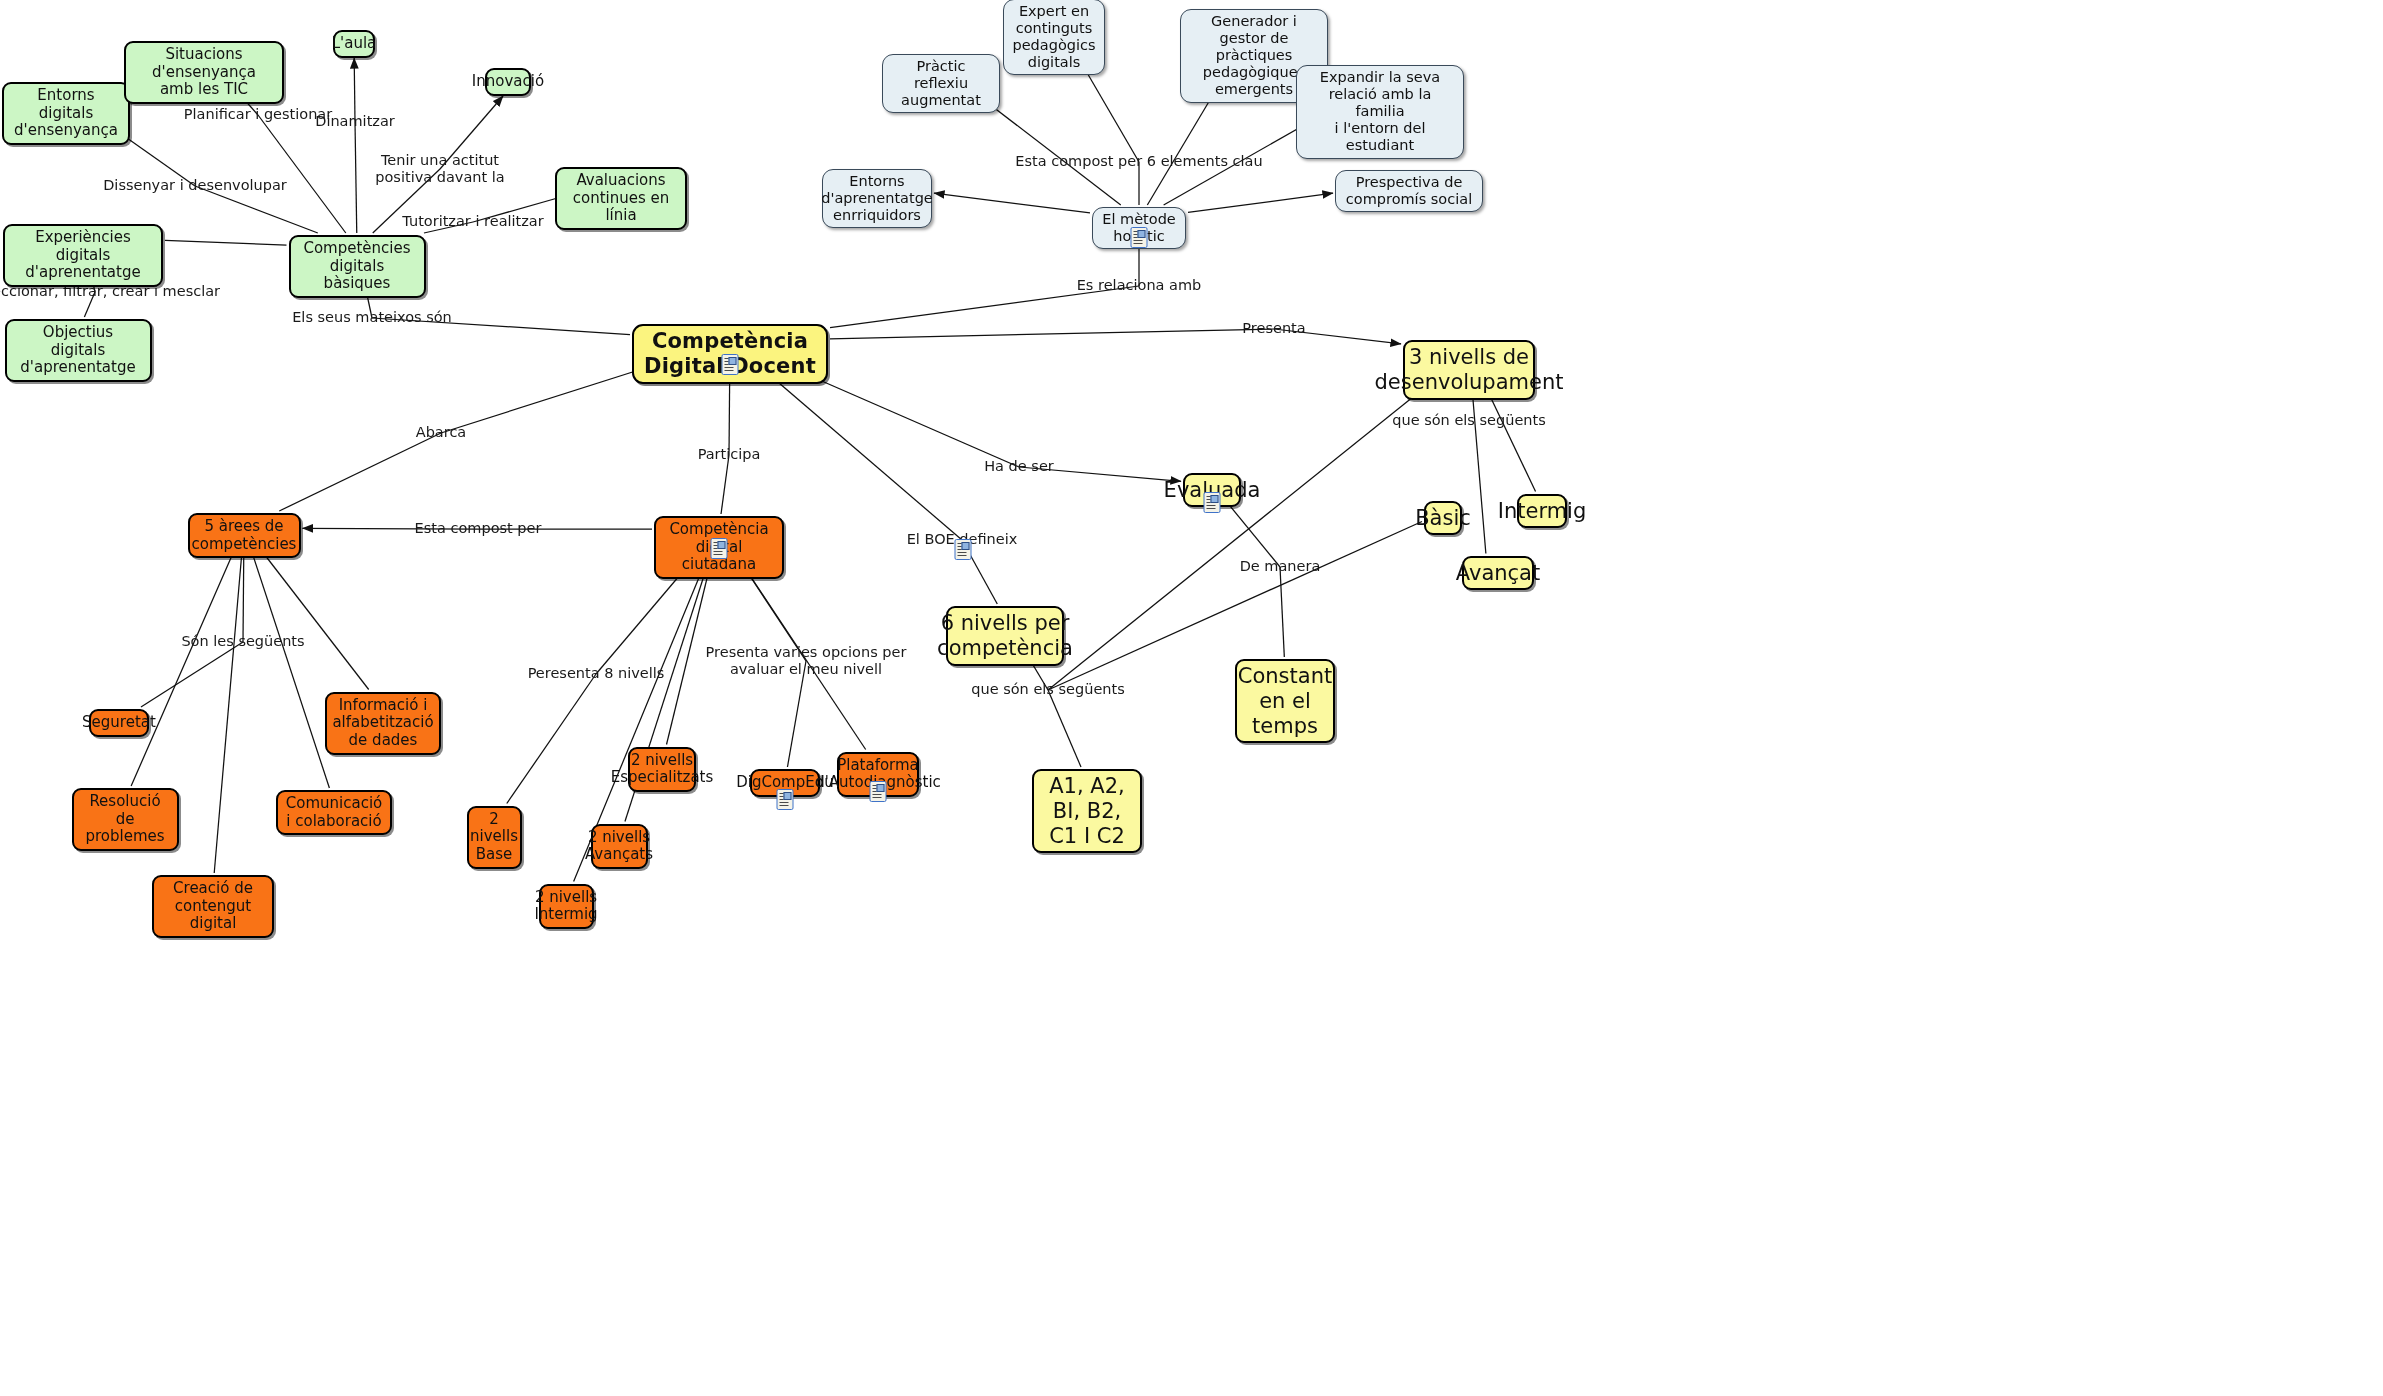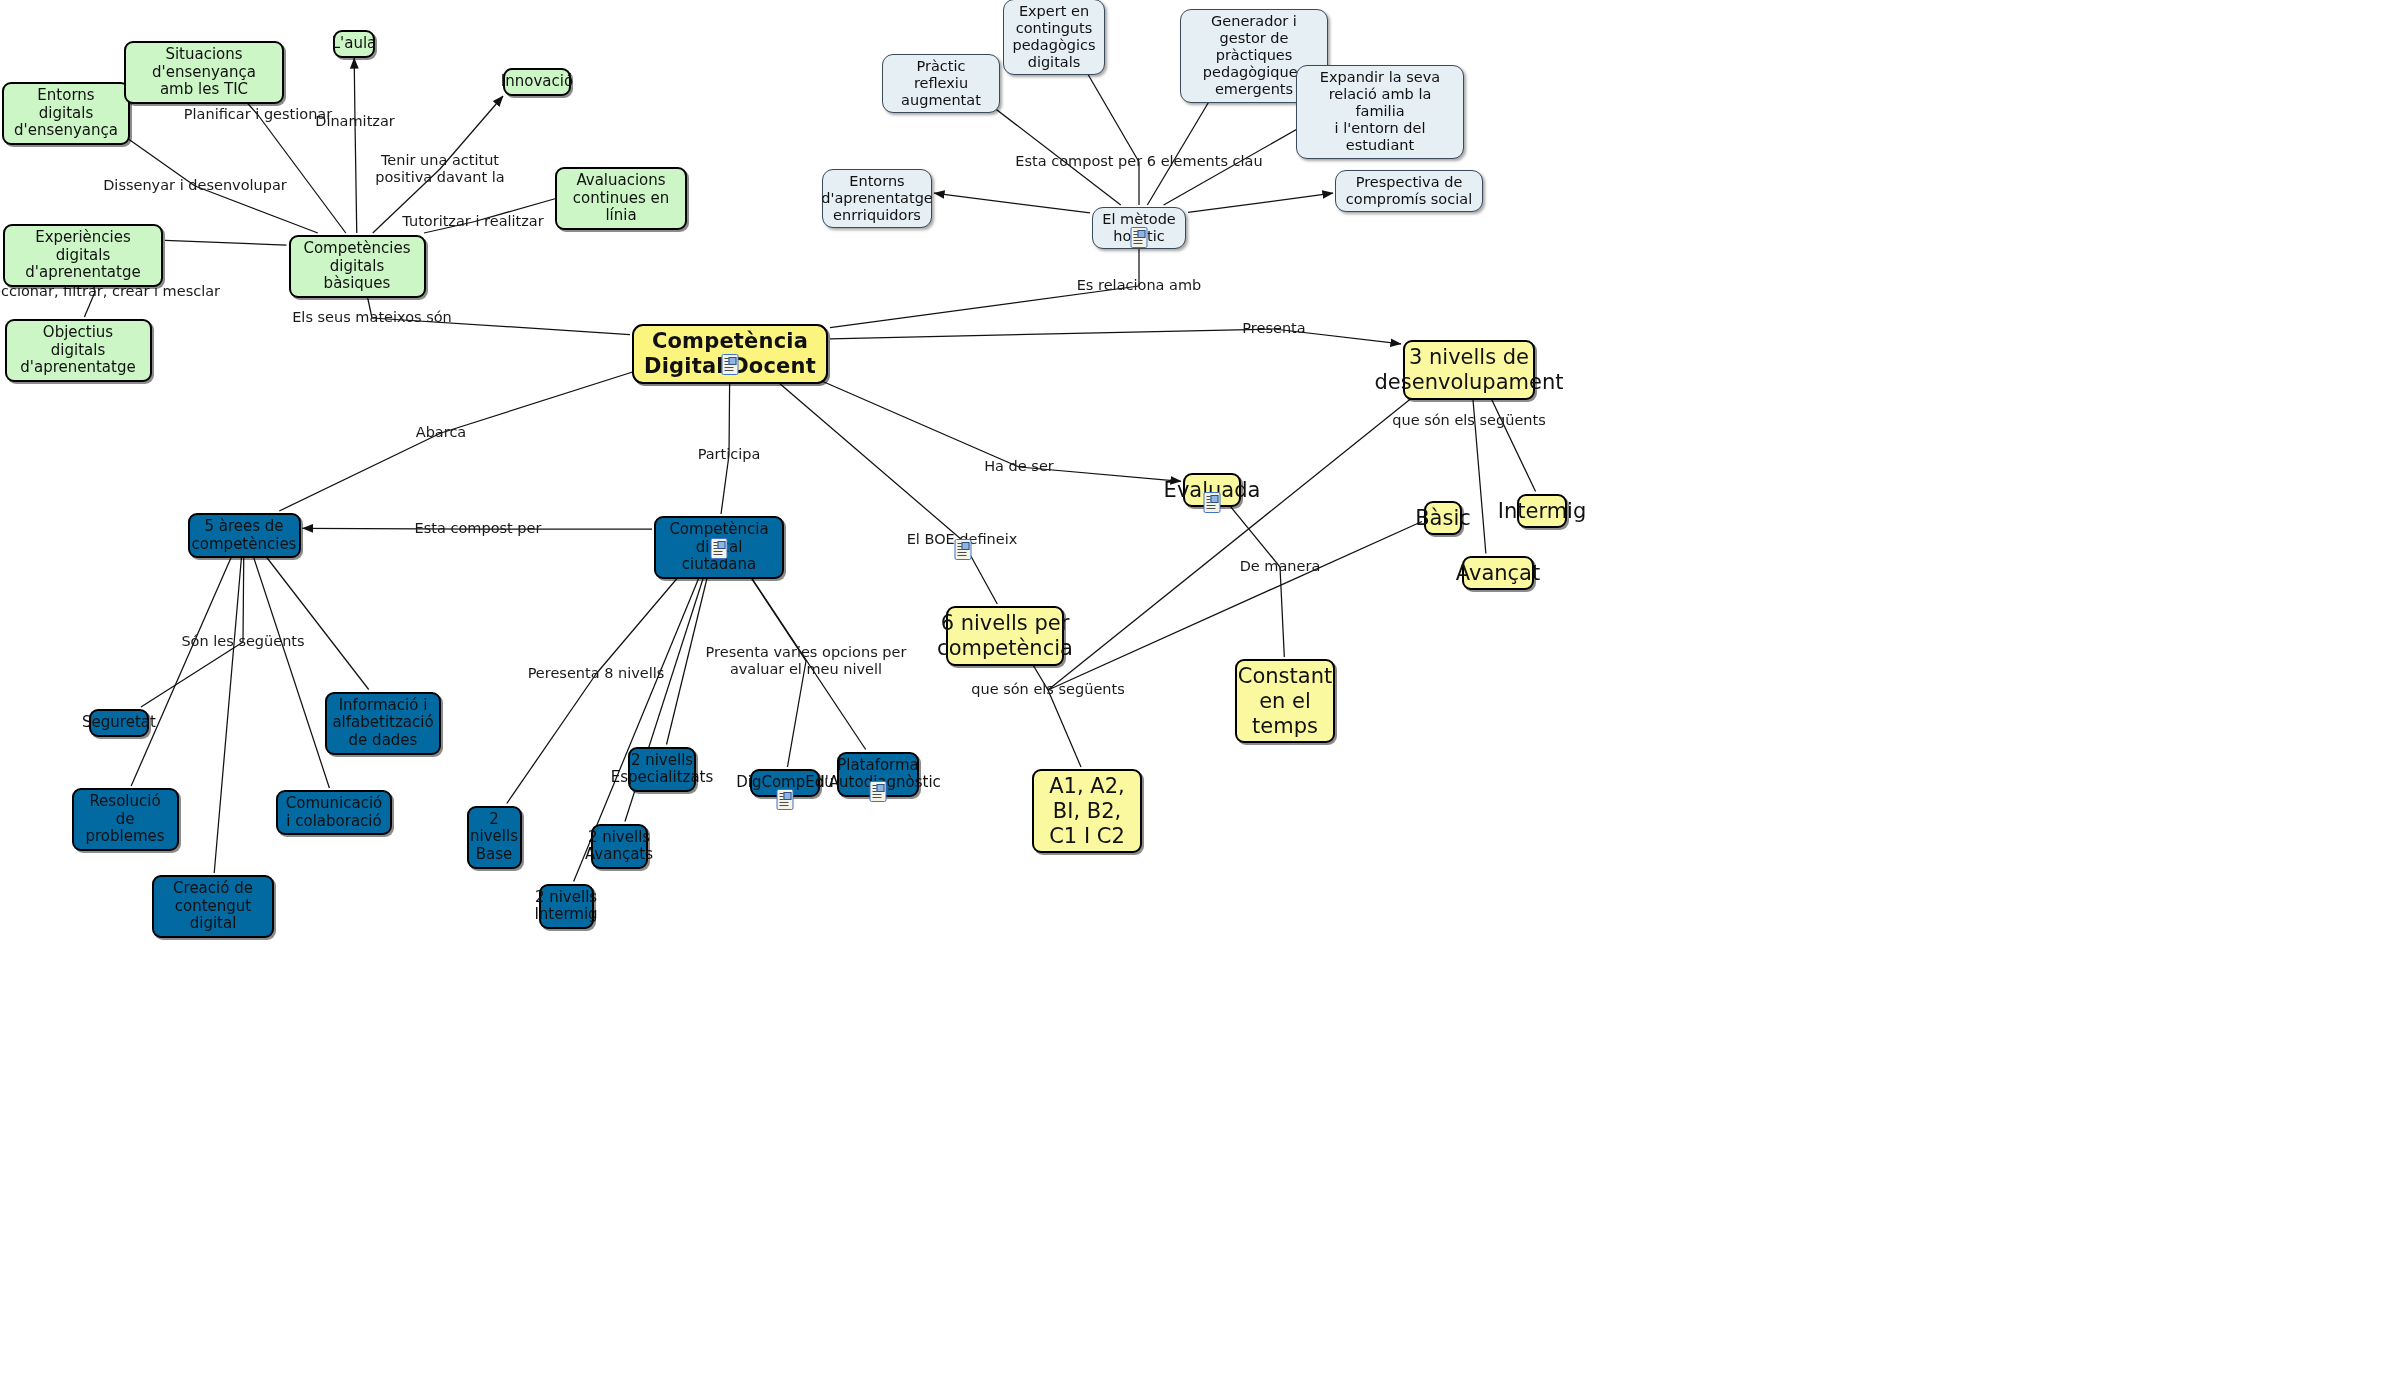--- a/index.html
+++ b/index.html
@@ -15,21 +15,21 @@
     align-items:center;
     justify-content:center;
     text-align:center;
     line-height:1.18;
     color:#111;
     box-shadow:2px 2px 0 rgba(0,0,0,.45);
     padding:3px 8px;
     z-index:5;
   }
   .green{background:#ccf6c5;border-color:#000;font-size:15px;}
-  .pink{background:#0369a1;border-color:#000;font-size:15px;}
+  .pink{background:#f97316;border-color:#000;font-size:15px;}
   .yellow{background:#fbf9a0;border-color:#000;font-size:21px;}
   .blue{background:#e6eff4;border-color:#3a4a5a;border-width:1px;border-radius:11px;font-size:14.5px;
         box-shadow:2px 2px 3px rgba(0,0,0,.35);}
   .root{background:#fbf47f;border:2px solid #000;border-radius:11px;font-weight:bold;font-size:21px;
         letter-spacing:.2px;box-shadow:2px 2px 0 rgba(0,0,0,.5);}
   .elabel{
     position:absolute;
     font-size:14.5px;
     color:#1a1a1a;
     text-align:center;
@@ -144,21 +144,21 @@
     </span>
     <div class="node green" style="left: 2px; top: 82px; width: 128px; min-height: 26px;">
       <span style="white-space: pre-line;">Entorns digitals d'ensenyança</span>
     </div>
     <div class="node green" style="left: 124px; top: 41px; width: 160px; min-height: 26px;">
       <span style="white-space: pre-line;">Situacions d'ensenyança amb les TIC</span>
     </div>
     <div class="node green" style="left: 333px; top: 30px; width: 42px; min-height: 26px;">
       <span style="white-space: pre-line;">L'aula</span>
     </div>
-    <div class="node green" style="left: 503px; top: 68px; width: 68px; min-height: 26px;">
+    <div class="node green" style="left: 485px; top: 68px; width: 46px; min-height: 26px;">
       <span style="white-space: pre-line;">Innovació</span>
     </div>
     <div class="node green" style="left: 555px; top: 167px; width: 132px; min-height: 26px;">
       <span style="white-space: pre-line;">Avaluacions continues en línia</span>
     </div>
     <div class="node green" style="left: 3px; top: 224px; width: 160px; min-height: 26px;">
       <span style="white-space: pre-line;">Experiències digitals d'aprenentatge</span>
     </div>
     <div class="node green" style="left: 4.5px; top: 319px; width: 147px; min-height: 26px;">
       <span style="white-space: pre-line;">Objectius digitals d'aprenentatge</span>

